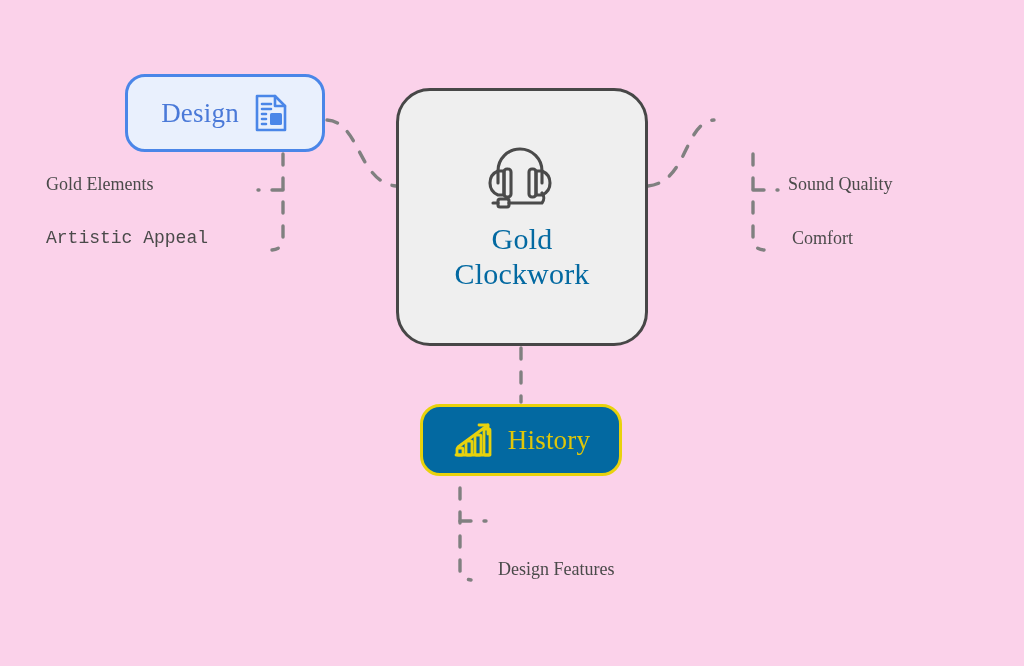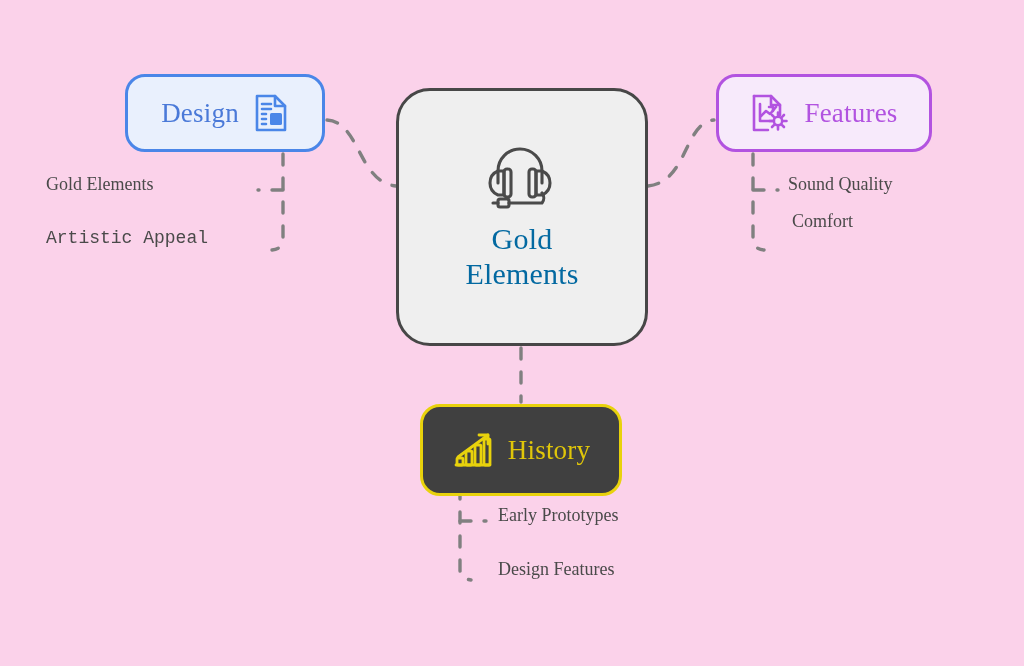--- a/index.html
+++ b/index.html
@@ -76,22 +76,22 @@
     top: 74px;
     width: 216px;
     height: 78px;
     background: #f7eafb;
     border-color: #b253e0;
   }
   #branch-history {
     left: 420px;
     top: 404px;
     width: 202px;
-    height: 92px;
-    background: #404040;
+    height: 72px;
+    background: #0369a1;
     border-color: #e8d20c;
   }
   .branch-label {
     font-size: 27px;
     letter-spacing: 0.2px;
     white-space: nowrap;
   }
   #branch-design .branch-label { color: #4a79d8; }
   #branch-features .branch-label { color: #b253e0; }
   #branch-history .branch-label { color: #e0c609; }
@@ -103,21 +103,21 @@
     font-size: 18px;
     white-space: nowrap;
     line-height: 1;
   }
   .leaf-right { text-align: left; font-family: Liberation Serif, serif; }
   .leaf-left  { text-align: right; }
 
   #leaf-gold-elements   { left: 46px;  top: 175px; }
   #leaf-artistic-appeal { left: 46px;  top: 229px; font-family: Liberation Mono, monospace; }
   #leaf-sound-quality   { left: 788px; top: 175px; }
-  #leaf-comfort         { left: 792px; top: 212px; }
+  #leaf-comfort         { left: 792px; top: 229px; }
   #leaf-early-prototypes{ left: 498px; top: 506px; }
   #leaf-design-evolution{ left: 498px; top: 560px; }
 </style>
 </head>
 <body>
 
 <div id="canvas">
 
   <svg class="layer-svg" viewBox="0 0 1024 666" xmlns="http://www.w3.org/2000/svg">
     <g fill="none" stroke="#808080" stroke-width="3.4" stroke-linecap="round" stroke-dasharray="11 13">
@@ -145,66 +145,50 @@
       <path d="M 14 28 a 13 13 0 0 0 0 24 h 6 V 28 z"></path>
       <rect x="20" y="26" width="7" height="28" rx="3"></rect>
       <path d="M 58 28 a 13 13 0 0 1 0 24 h -6 V 28 z"></path>
       <rect x="45" y="26" width="7" height="28" rx="3"></rect>
       <path d="M 58 50 a 8 8 0 0 1 0 10 H 25"></path>
       <rect x="14" y="56" width="11" height="8" rx="2"></rect>
       <path d="M 9 60 h 5"></path>
     </svg>
     <div class="central-title">
       <div>Gold</div>
-      <div>Elements</div>
+      <div>Clockwork</div>
     </div>
   </div>
 
   <div class="node branch-node" id="branch-design">
     <span class="branch-label">Design</span>
     <svg width="36" height="40" viewBox="0 0 36 40" xmlns="http://www.w3.org/2000/svg" fill="none" stroke="#4a86e8" stroke-width="2.6" stroke-linecap="round" stroke-linejoin="round">
       <path d="M 4 3 h 18 l 10 10 v 24 H 4 z"></path>
       <path d="M 22 3 v 10 h 10"></path>
       <path d="M 9 11 h 9 M 9 16 h 9"></path>
       <path d="M 9 21 h 4 M 9 26 h 4 M 9 31 h 4"></path>
       <rect x="17" y="20" width="12" height="12" rx="1.6" fill="#4a86e8" stroke="none"></rect>
     </svg>
   </div>
 
-  <div class="node branch-node" id="branch-features">
-    <svg width="40" height="40" viewBox="0 0 40 40" xmlns="http://www.w3.org/2000/svg" fill="none" stroke="#b253e0" stroke-width="2.6" stroke-linecap="round" stroke-linejoin="round">
-      <path d="M 4 3 h 17 l 9 9 v 10"></path>
-      <path d="M 4 3 v 34 h 14"></path>
-      <path d="M 21 3 v 9 h 9"></path>
-      <path d="M 10 11 v 17 h 14"></path>
-      <path d="M 11 23 l 5 -5 4 3 6 -7"></path>
-      <path d="M 19 14 h 4 v 4"></path>
-      <circle cx="28" cy="28" r="4.2"></circle>
-      <path d="M 28 19.5 v 2.6 M 28 33.9 v 2.6 M 19.5 28 h 2.6 M 33.9 28 h 2.6
-               M 22.0 22.0 l 1.9 1.9 M 32.1 32.1 l 1.9 1.9
-               M 34.0 22.0 l -1.9 1.9 M 23.9 32.1 l -1.9 1.9"></path>
-    </svg>
-    <span class="branch-label">Features</span>
-  </div>
 
   <div class="node branch-node" id="branch-history">
     <svg width="42" height="40" viewBox="0 0 42 40" xmlns="http://www.w3.org/2000/svg" fill="none" stroke="#e8d20c" stroke-width="2.8" stroke-linecap="round" stroke-linejoin="round">
       <path d="M 4 35 h 34"></path>
       <rect x="5" y="28" width="6" height="7" rx="1.4"></rect>
       <rect x="14" y="21" width="6" height="14" rx="1.4"></rect>
       <rect x="23" y="15" width="6" height="20" rx="1.4"></rect>
       <rect x="32" y="9" width="6" height="26" rx="1.4"></rect>
       <path d="M 6 27 L 36 5"></path>
       <path d="M 27 5 h 9 v 9"></path>
     </svg>
     <span class="branch-label">History</span>
   </div>
 
   <div class="leaf leaf-left" id="leaf-gold-elements">Gold Elements</div>
   <div class="leaf leaf-left" id="leaf-artistic-appeal">Artistic Appeal</div>
 
   <div class="leaf leaf-right" id="leaf-sound-quality">Sound Quality</div>
   <div class="leaf leaf-right" id="leaf-comfort">Comfort</div>
 
-  <div class="leaf leaf-right" id="leaf-early-prototypes">Early Prototypes</div>
   <div class="leaf leaf-right" id="leaf-design-evolution">Design Features</div>
 
 </div>
 
 </body></html>

